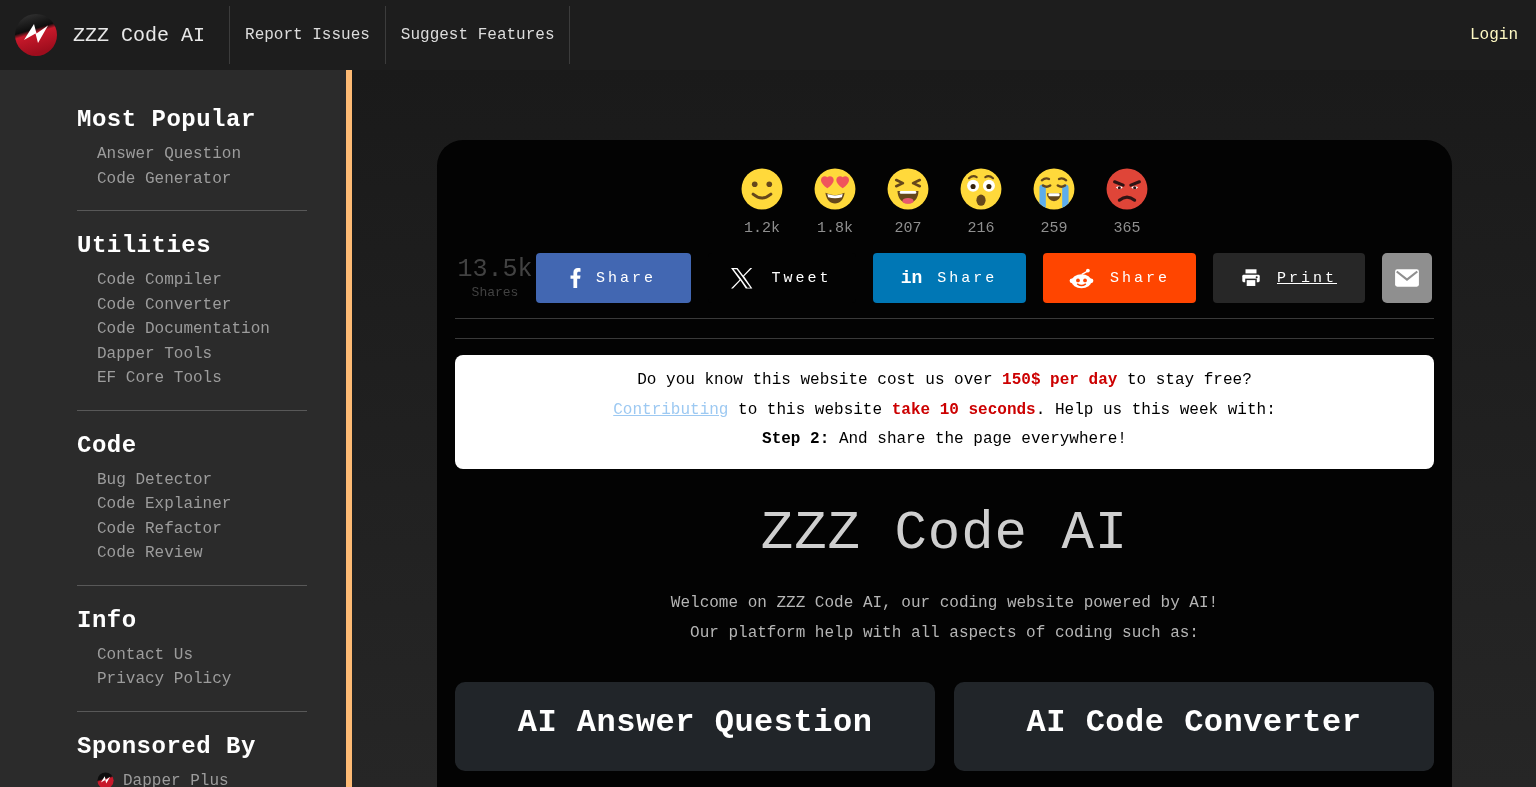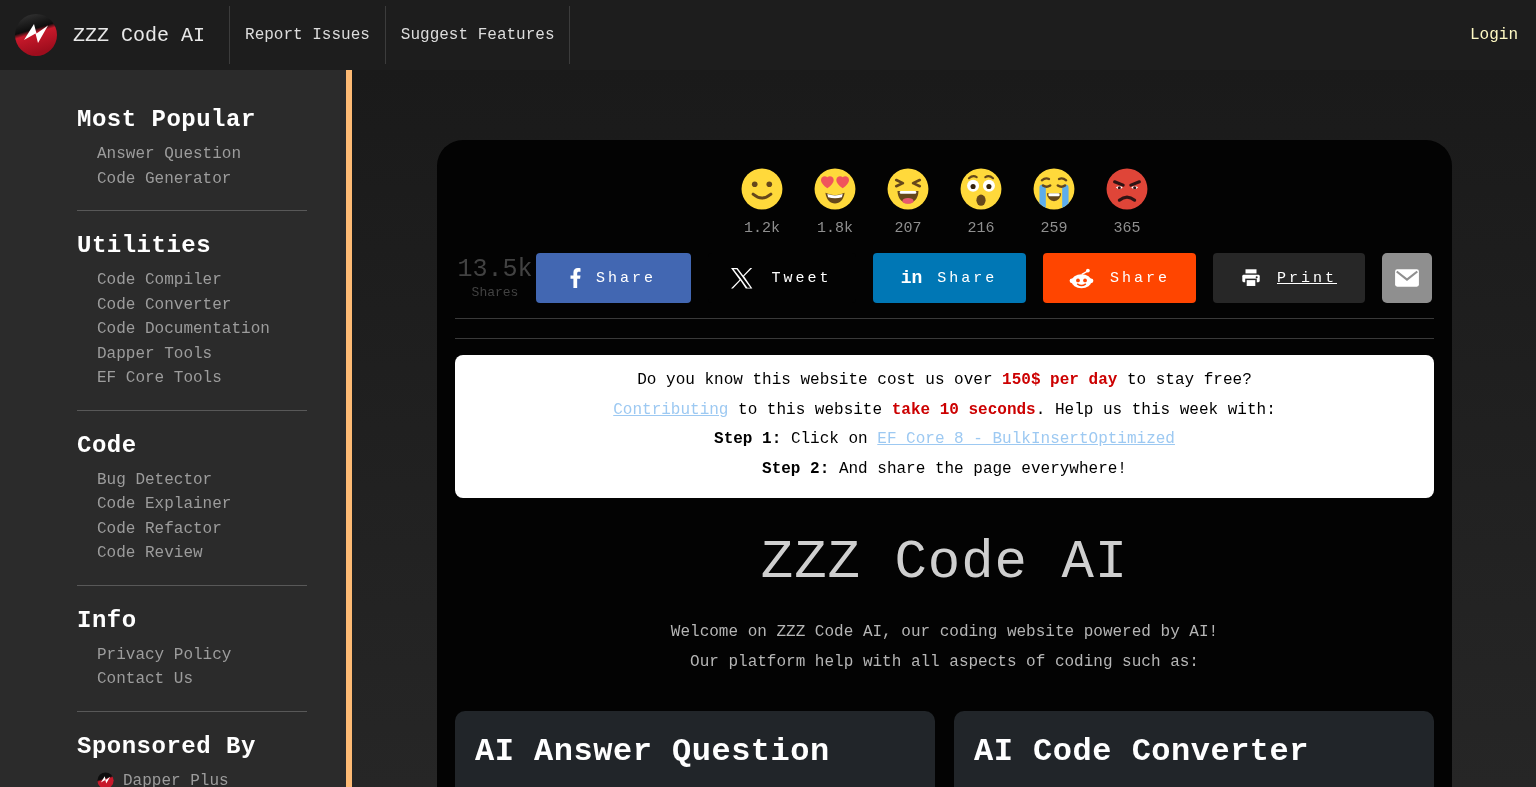--- a/index.html
+++ b/index.html
@@ -77,21 +77,21 @@
   .hero h1 { margin-top:34px; font-size:54px; font-weight:400; color:#cfcfcf;
              letter-spacing:1px; }
   .hero p { font-size:16px; color:#b5b5b5; }
   .hero .p1 { margin-top:30px; }
   .hero .p2 { margin-top:12px; }
 
   
   .features { display:flex; gap:19px; margin-top:40px; }
   .feature { flex:1; background:#212529; border-radius:10px; padding:14px 20px 30px;
              cursor:pointer; }
-  .feature h3 { font-size:32px; font-weight:700; color:#ffffff; 
+  .feature h3 { font-size:32px; font-weight:700; color:#ffffff; text-align:center;
                 margin-top:8px; letter-spacing:.5px; }
 </style>
 </head>
 <body>
 
 <header class="navbar">
   <div class="brand-wrap">
     <svg width="44" height="44" viewBox="0 0 44 44">
       <defs>
         <linearGradient id="lg0" x1="0" y1="0" x2="0.3" y2="1">
@@ -140,22 +140,22 @@
       <h2 class="side-title">Code</h2>
       <a class="side-link">Bug Detector</a>
       <a class="side-link">Code Explainer</a>
       <a class="side-link">Code Refactor</a>
       <a class="side-link">Code Review</a>
       <hr class="side-hr">
     </div>
 
     <div class="side-section">
       <h2 class="side-title">Info</h2>
+      <a class="side-link">Contact Us</a>
       <a class="side-link">Privacy Policy</a>
-      <a class="side-link">Contact Us</a>
       <hr class="side-hr">
     </div>
 
     <div class="side-section">
       <h2 class="side-title">Sponsored By</h2>
       <a class="side-link sponsor">
         <svg width="17" height="17" viewBox="0 0 44 44">
           <defs>
               <linearGradient id="lg1" x1="0" y1="0" x2="0.3" y2="1">
             <stop offset="0.45" stop-color="#0d0d0d"></stop>
@@ -327,25 +327,20 @@
           <span>Do you know this website cost us over</span>
           <b class="red">150$ per day</b>
           <span>to stay free?</span>
         </div>
         <div>
           <a>Contributing</a>
           <span>to this website</span>
           <b class="red">take 10 seconds</b><span>. Help us this week with:</span>
         </div>
         <div>
-          <b>Step 1:</b>
-          <span>Click on</span>
-          <a>EF Core 8 - BulkInsertOptimized</a>
-        </div>
-        <div>
           <b>Step 2:</b>
           <span>And share the page everywhere!</span>
         </div>
       </div>
 
       <div class="hero">
         <h1>ZZZ Code AI</h1>
         <p class="p1">Welcome on ZZZ Code AI, our coding website powered by AI!</p>
         <p class="p2">Our platform help with all aspects of coding such as:</p>
       </div>

